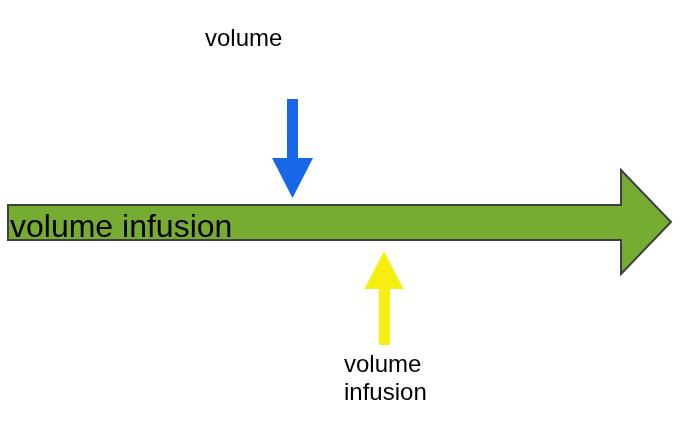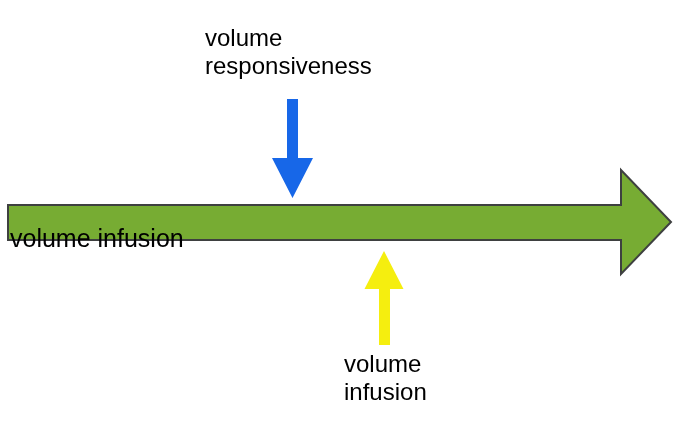--- a/index.html
+++ b/index.html
@@ -35,46 +35,45 @@
     left: 205px;
     top: 24px;
   }
   .label-tolerance {
     left: 344px;
     top: 350px;
   }
   .bar-label {
     position: absolute;
     left: 10px;
-    top: 220px;
+    top: 208px;
     height: 37px;
     display: flex;
     align-items: center;
-    font-size: 25px;
+    font-size: 32px;
     font-weight: 400;
     white-space: nowrap;
   }
 </style>
 </head>
 <body>
 
 <div class="canvas">
 
   <svg class="arrow-layer" viewBox="0 0 682 425" xmlns="http://www.w3.org/2000/svg">
 
     <polygon points="8,205 621,205 621,170 671,222 621,274 621,240 8,240" stroke-width="2" stroke-linejoin="miter" fill="#77AC33" stroke="#3E4040"></polygon>
 
     <polygon points="287,99 298,99 298,158 313,158 292.5,198 272,158 287,158" fill="#1767E8"></polygon>
 
     <polygon points="384,251 403.5,289 390,289 390,345 379,345 379,289 364.5,289" fill="#F5EE0F"></polygon>
   </svg>
 
   <div class="label label-responsiveness">
     <div>volume</div>
-    <div>responsiveness</div>
   </div>
 
   <div class="bar-label">volume infusion</div>
 
   <div class="label label-tolerance">
     <div>volume</div>
     <div>infusion</div>
   </div>
 
 </div>

